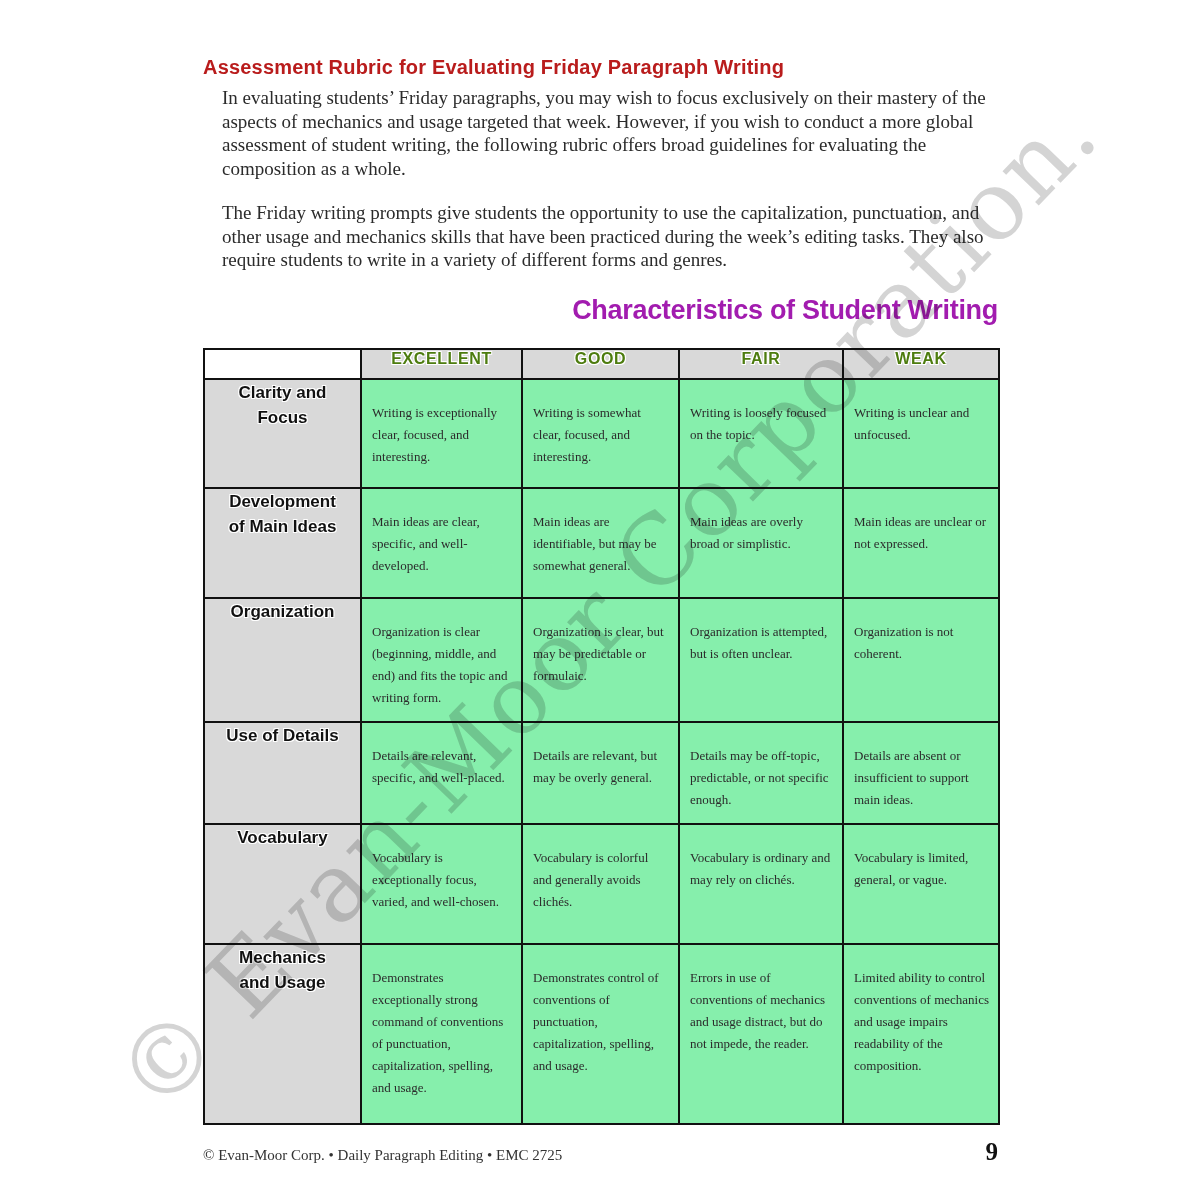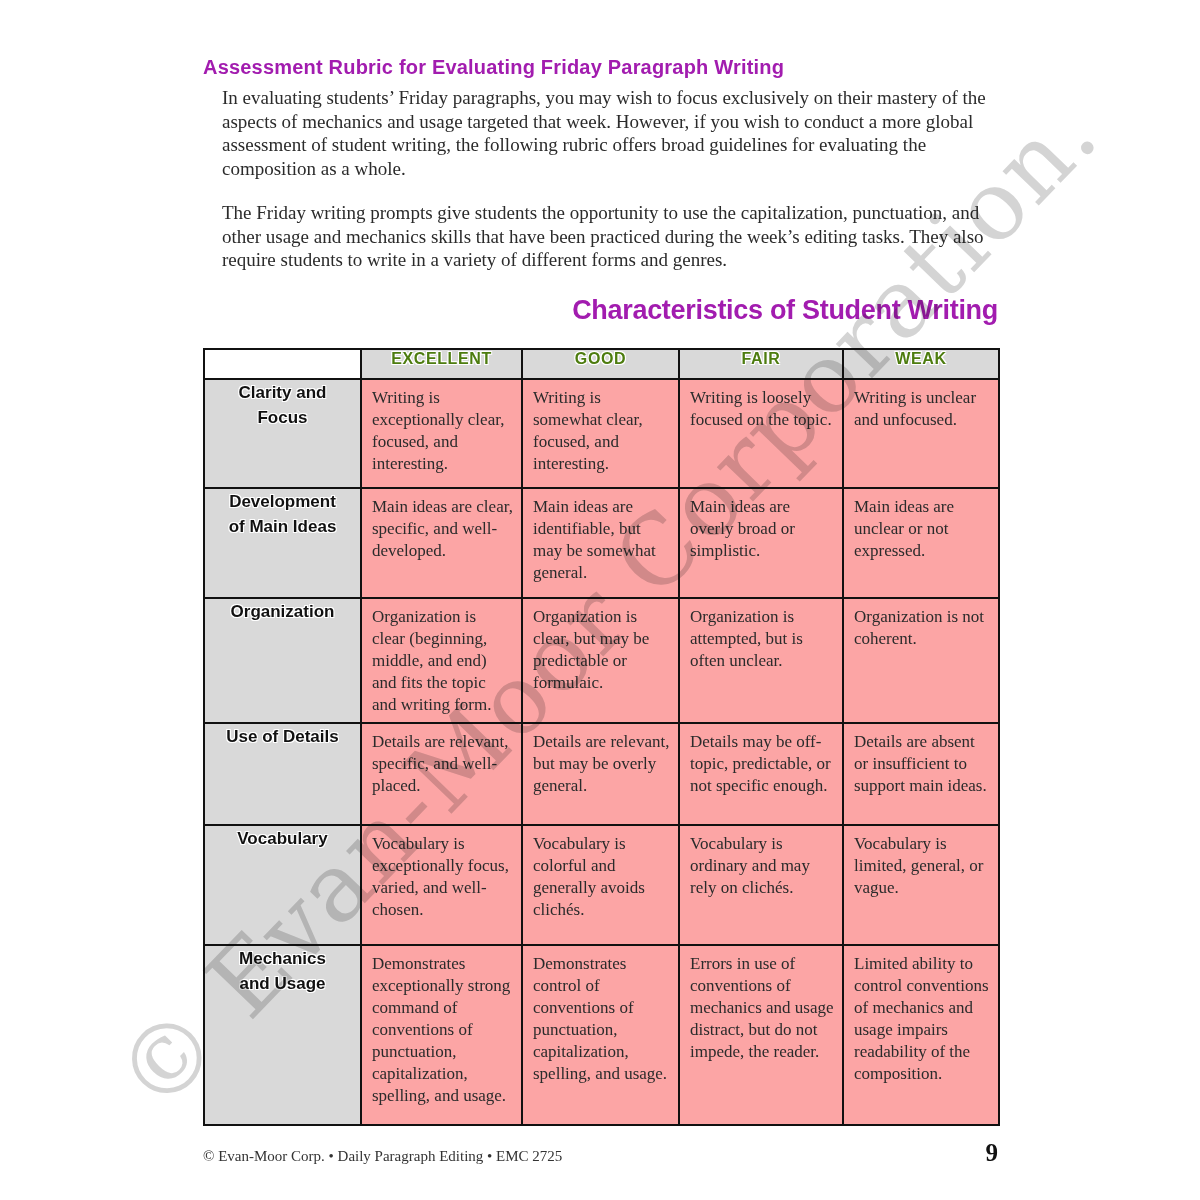--- a/index.html
+++ b/index.html
@@ -32,21 +32,21 @@
     position: absolute;
     left: 203px; top: 56px;
     width: 795px;
     z-index: 1;
   }
 
   .rubric-heading {
     font-family: "Liberation Sans", sans-serif;
     font-weight: bold;
     font-size: 20px;
-    color: #a21caf;
+    color: #b91c1c;
     letter-spacing: 0.2px;
   }
 
   .intro p {
     margin-left: 19px;
     margin-top: 7px;
     width: 778px;
     font-size: 19px;
     line-height: 23.5px;
     color: #2b2b2b;
@@ -96,25 +96,25 @@
     font-weight: bold;
     font-size: 17px;
     line-height: 25px;
     color: #111;
     text-align: center;
     vertical-align: middle;
     white-space: pre-line;
     text-shadow: 1px 1px 0 #fff, -1px -1px 0 #fff, 1px -1px 0 #fff, -1px 1px 0 #fff;
   }
   td.cell {
-    background: #fca5a5;
-    font-size: 17px;
+    background: #86efac;
+    font-size: 13px;
     line-height: 22px;
     color: #2b2b2b;
-    padding: 7px 8px 6px 10px;
+    padding: 22px 8px 6px 10px;
   }
 
   
   .footer {
     margin-top: 13px;
     display: flex;
     justify-content: space-between;
     align-items: baseline;
   }
   .footer-credit {

